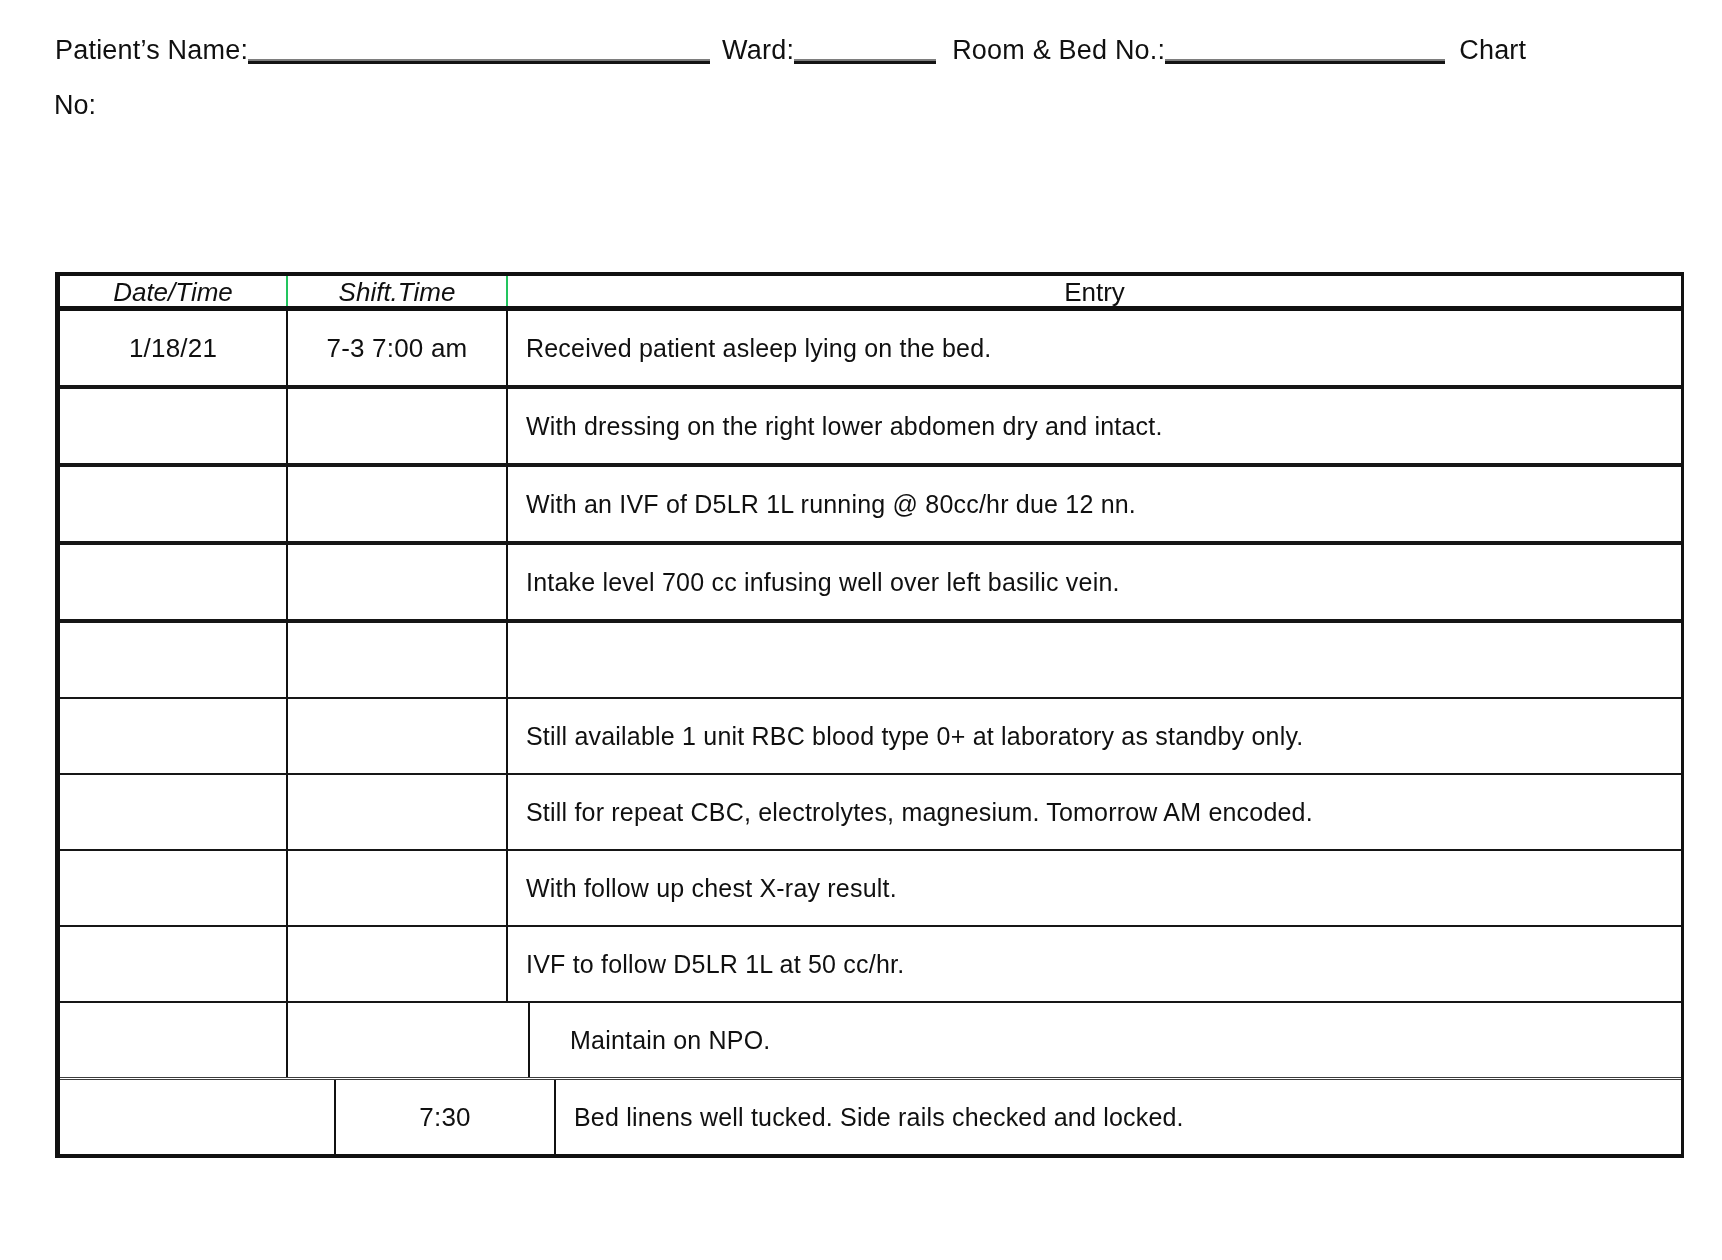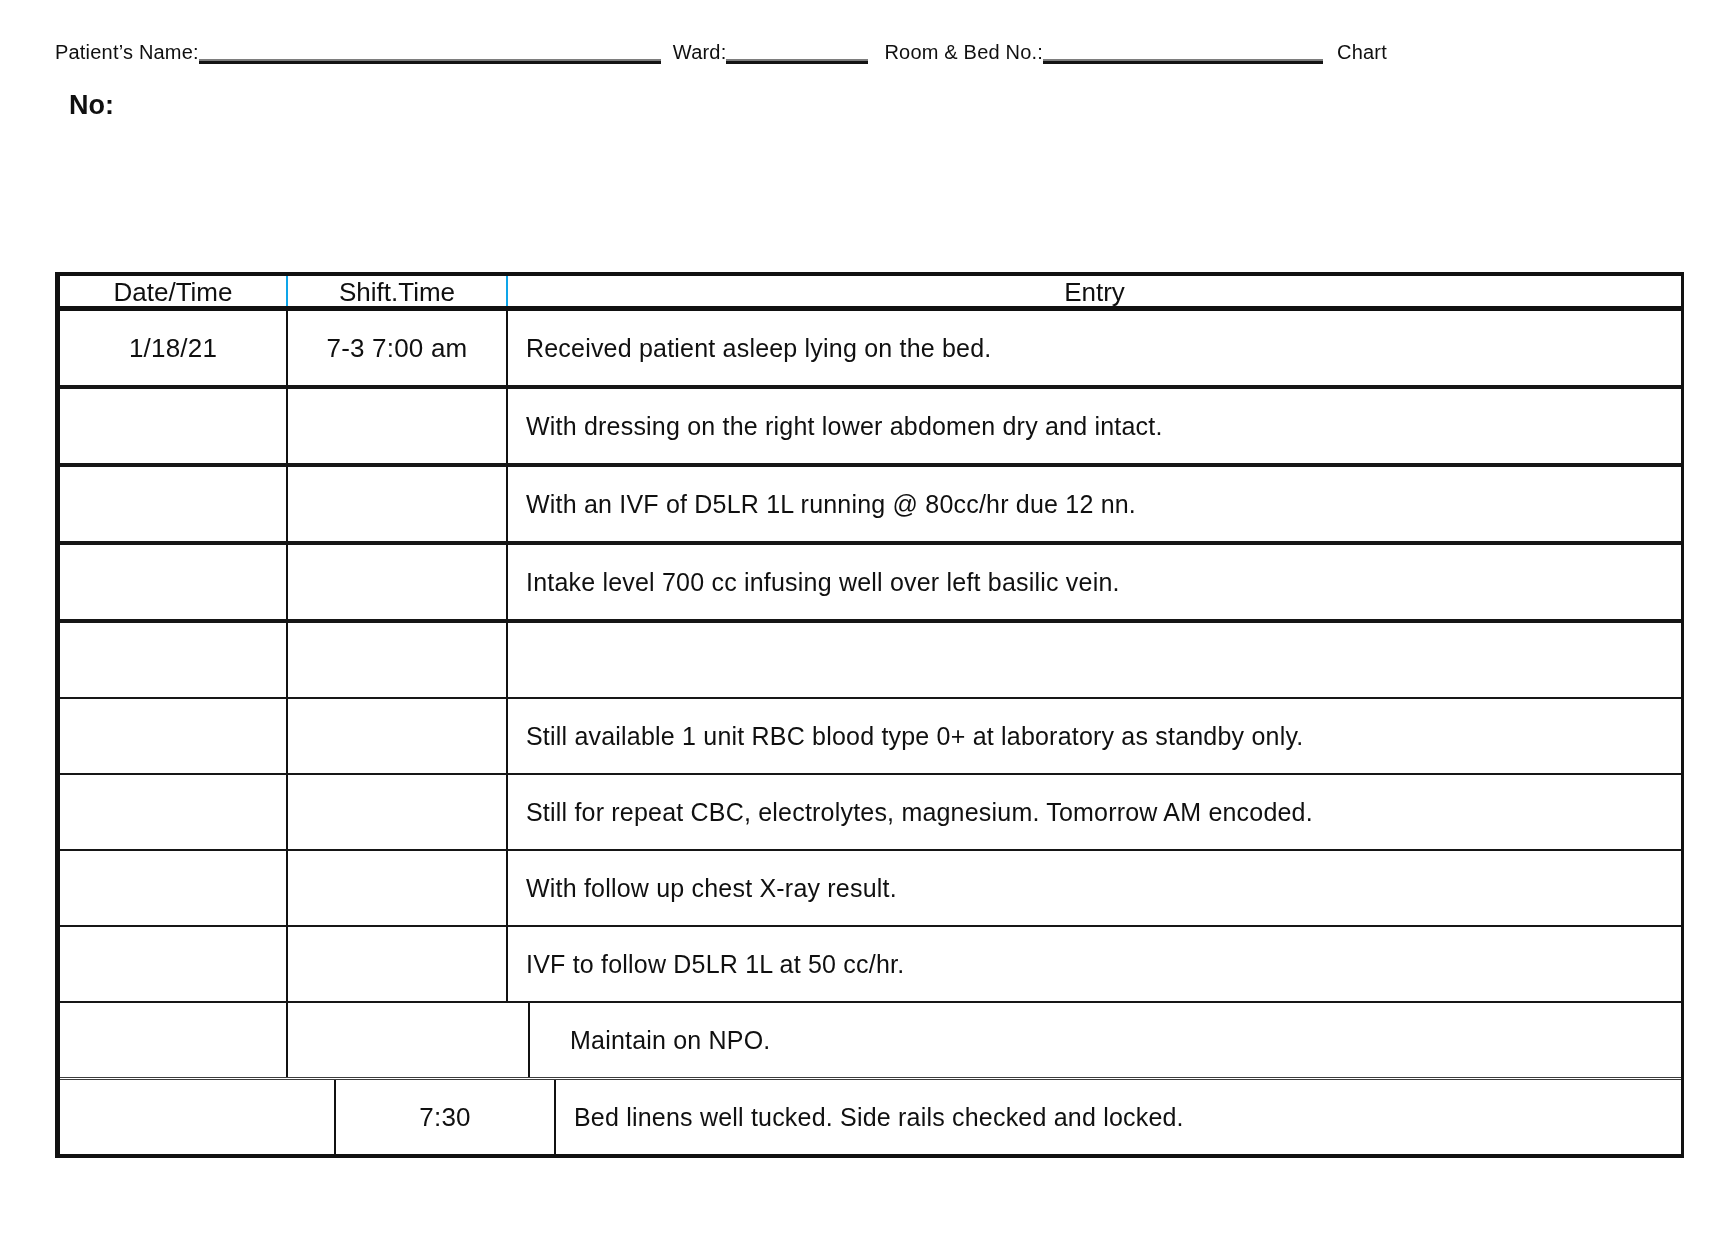--- a/index.html
+++ b/index.html
@@ -19,44 +19,43 @@
     background: #ffffff;
     overflow: hidden;
   }
 
   
   .form-header {
     position: absolute;
     left: 55px;
     top: 30px;
     width: 1620px;
-    font-size: 20px;
+    font-size: 27px;
     letter-spacing: 0.2px;
     line-height: 34px;
     white-space: nowrap;
   }
   .form-header .lbl { display: inline; }
   .blank {
     display: inline-block;
     border-bottom: 3px solid #141414;
     height: 26px;
     position: relative;
     bottom: -5px;
     box-shadow: 0 -4px 0 -2px rgba(20,20,20,0.55) inset; 
   }
   .blank.name  { width: 462px; }
   .blank.ward  { width: 142px; }
   .blank.room  { width: 280px; }
   .sp { display: inline-block; width: 12px; }
   .no-line {
     position: absolute;
-    left: 69px;
+    left: 54px;
     top: 90px;
     font-size: 27px;
-    font-weight: bold;
   }
 
   
   .ntable {
     position: absolute;
     left: 55px;
     top: 272px;
     width: 1629px;
     border: 3px solid #111;
     border-left-width: 5px;
@@ -72,21 +71,21 @@
     border-bottom: 5px solid #111;
   }
   .thead .hcell {
     display: flex;
     align-items: flex-end;
     justify-content: center;
     font-size: 26px;
     line-height: 28px;
     box-sizing: border-box;
   }
-  .hcell.h-date, .hcell.h-shift { border-right: 2px solid #0ea5e9; }
+  .hcell.h-date, .hcell.h-shift { border-right: 2px solid #22c55e; font-style: italic; }
 
   .trow {
     display: grid;
     grid-template-columns: 228px 220px 1fr;
     height: 74px;
     border-bottom: 2px solid #161616;
     box-sizing: content-box;
   }
   .trow.b-thick  { border-bottom-width: 4px; }
   .trow.b-medium { border-bottom: 3px double #3c3c3c; gap: 22px; }

